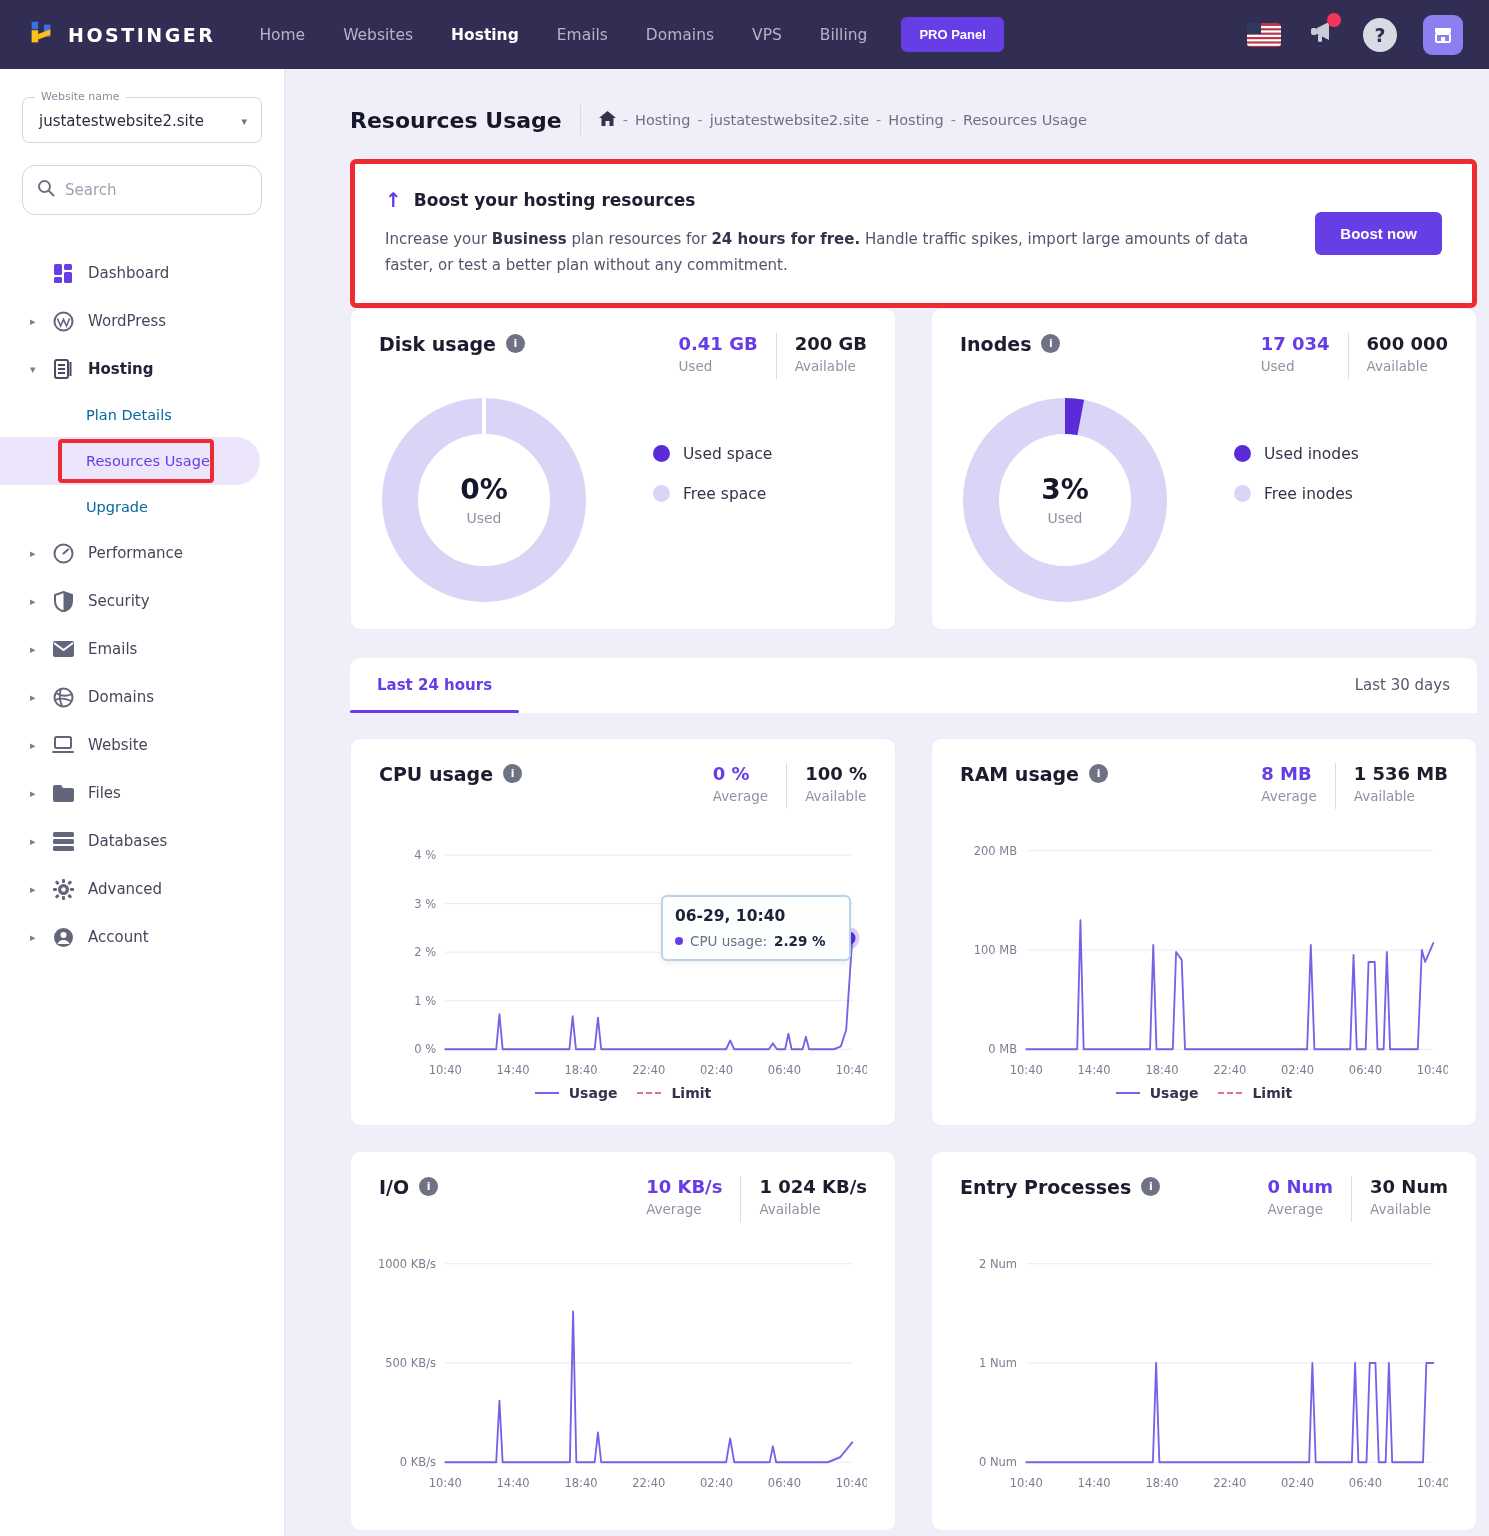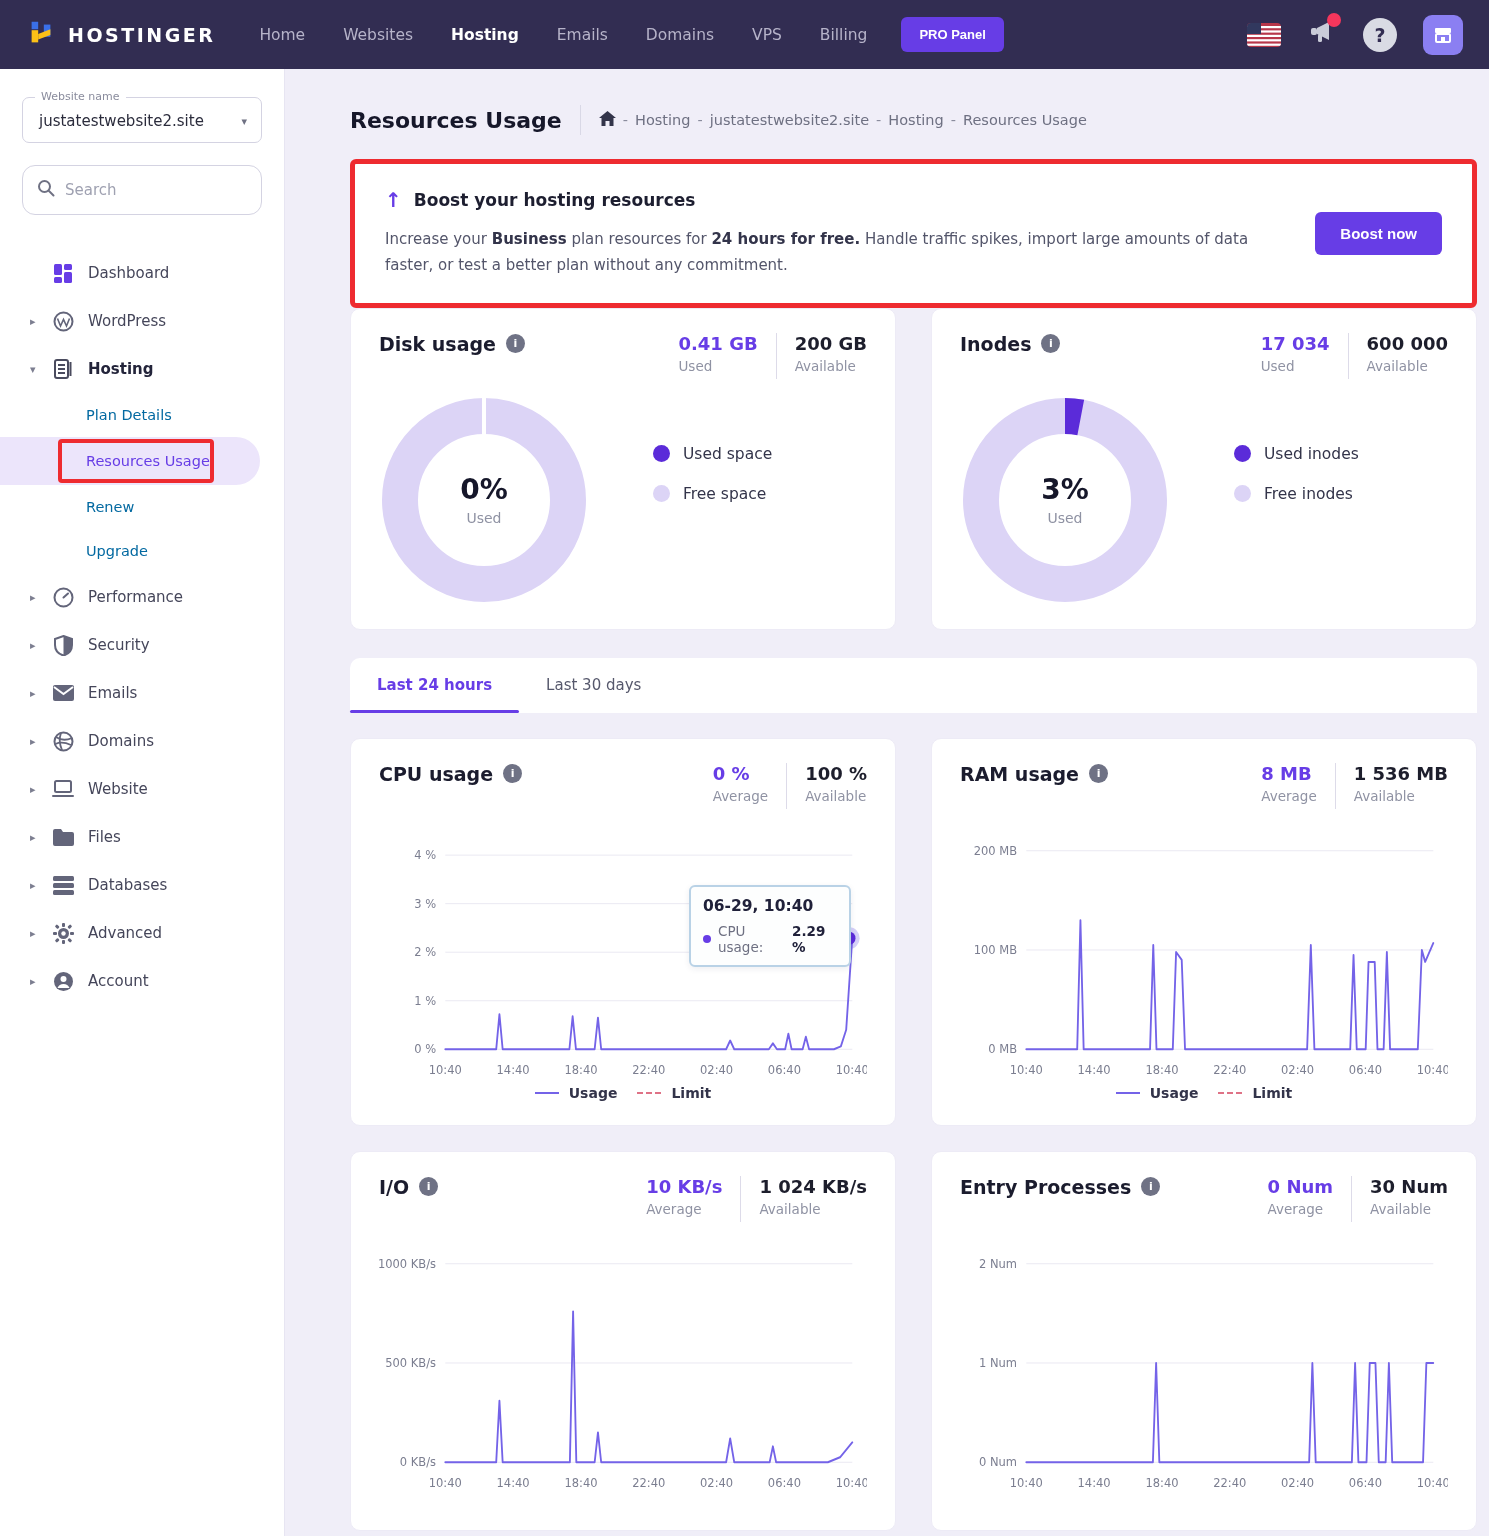--- a/index.html
+++ b/index.html
@@ -93,34 +93,34 @@
 
   .donut-row{display:flex;align-items:center;gap:64px;margin-top:16px;}
   .donut-wrap{position:relative;width:210px;height:210px;flex:0 0 210px;}
   .donut-center{position:absolute;inset:0;display:flex;flex-direction:column;align-items:center;justify-content:center;gap:4px;}
   .donut-pct{font-size:28px;font-weight:bold;color:#16172a;}
   .donut-sub{font-size:14px;color:#8f92a3;}
   .legend{display:flex;flex-direction:column;gap:22px;transform:translateY(-26px);}
   .legend-item{display:flex;align-items:center;gap:13px;font-size:15.5px;color:#33344a;}
   .legend-dot{width:17px;height:17px;border-radius:50%;}
 
-  .tabbar{margin-top:28px;margin-right:2px;background:#fff;border-radius:10px 10px 0 0;display:flex;height:55px;align-items:stretch;}
+  .tabbar{margin-top:28px;margin-right:2px;background:#fff;border-radius:10px 10px 0 0;display:flex;height:55px;align-items:stretch;justify-content:space-between;}
   .tab{display:flex;align-items:center;padding:0 27px;font-size:15px;color:#56586c;cursor:pointer;position:relative;}
   .tab.active{color:var(--accent);font-weight:bold;}
   .tab.active::after{content:"";position:absolute;left:0;right:0;bottom:0;height:3px;background:var(--accent);border-radius:2px;}
 
   .charts-grid{display:grid;grid-template-columns:1fr 1fr;gap:35px;margin-top:25px;margin-right:2px;}
   .chart-card{min-height:380px;}
   .chart-svg{width:100%;height:268px;margin-top:6px;display:block;}
   .chart-legend{display:flex;justify-content:center;gap:20px;margin-top:2px;}
   .chart-legend .item{display:flex;align-items:center;gap:10px;font-size:14px;font-weight:bold;color:#33344a;}
   .leg-line{width:24px;height:0;border-top:2px solid var(--line);}
   .leg-dash{width:24px;height:0;border-top:2px dashed #df7286;}
 
-  .tooltip{position:absolute;top:146px;right:44px;width:162px;background:#fdfefe;border:2px solid #b9d2e6;border-radius:6px;padding:10px 12px;z-index:5;box-shadow:0 2px 6px rgba(40,40,80,.08);}
+  .tooltip{position:absolute;top:156px;right:44px;width:190px;background:#fdfefe;border:2px solid #b9d2e6;border-radius:6px;padding:10px 12px;z-index:5;box-shadow:0 2px 6px rgba(40,40,80,.08);}
   .tooltip-date{font-size:15.5px;font-weight:bold;color:#20213a;margin-bottom:8px;}
   .tooltip-row{display:flex;align-items:center;gap:7px;font-size:13.5px;color:#6e7082;}
   .tooltip-dot{width:8px;height:8px;border-radius:50%;background:var(--accent);flex:0 0 8px;}
   .tooltip-val{font-weight:bold;color:#20213a;}
 </style>
 </head>
 <body>
 
 <header class="topnav">
   <div class="brand">
@@ -229,21 +229,20 @@
         </svg>
     </span>
     <span class="s-label">Hosting</span>
   </div>
 
   <div class="sub-item">Plan Details</div>
   <div class="sub-item active-pill">
     <span>Resources Usage</span>
     <span class="red-frame-side"></span>
   </div>
-  <div class="sub-item">Renew</div>
   <div class="sub-item">Upgrade</div>
 
   <div class="side-item">
     <span class="chev">▸</span>
     <span class="s-icon">
       <svg width="21" height="21" viewBox="0 0 21 21">
           <circle cx="10.5" cy="10.5" r="9" fill="none" stroke="#63657a" stroke-width="2"></circle>
           <line x1="10.5" y1="10.5" x2="15" y2="6.5" stroke="#63657a" stroke-width="2" stroke-linecap="round"></line>
         </svg>
     </span>

